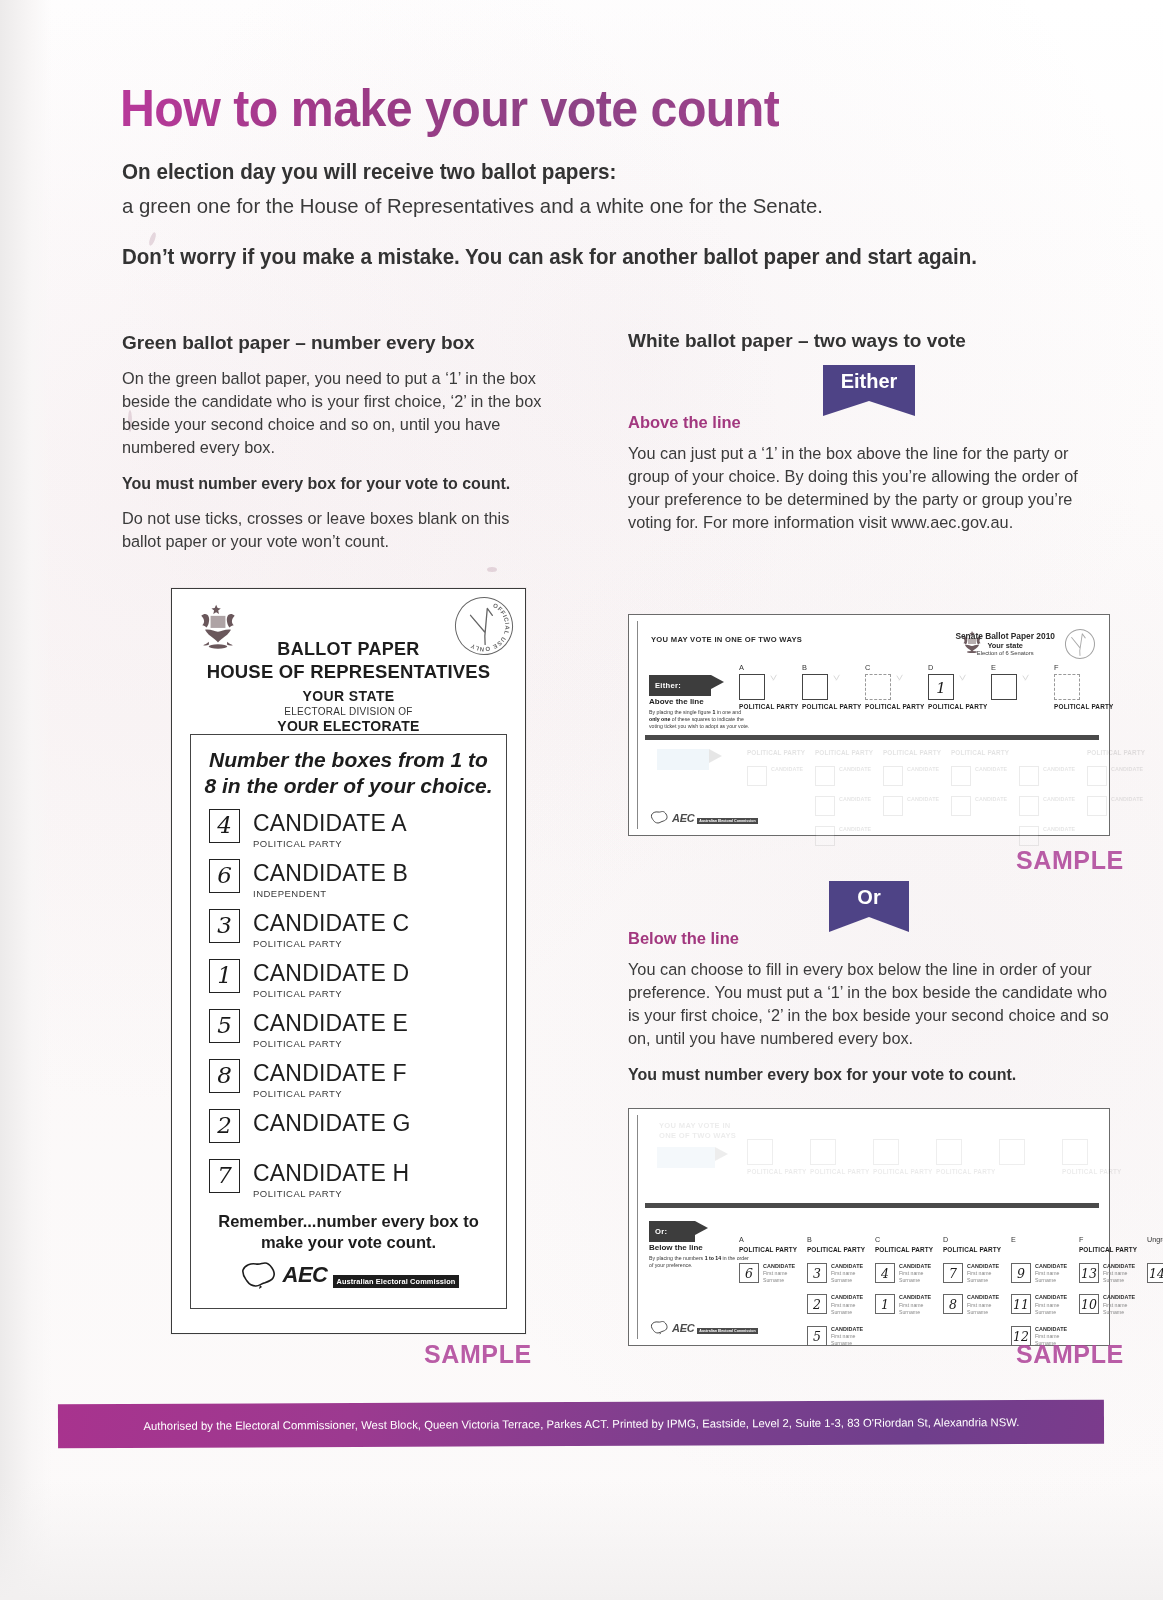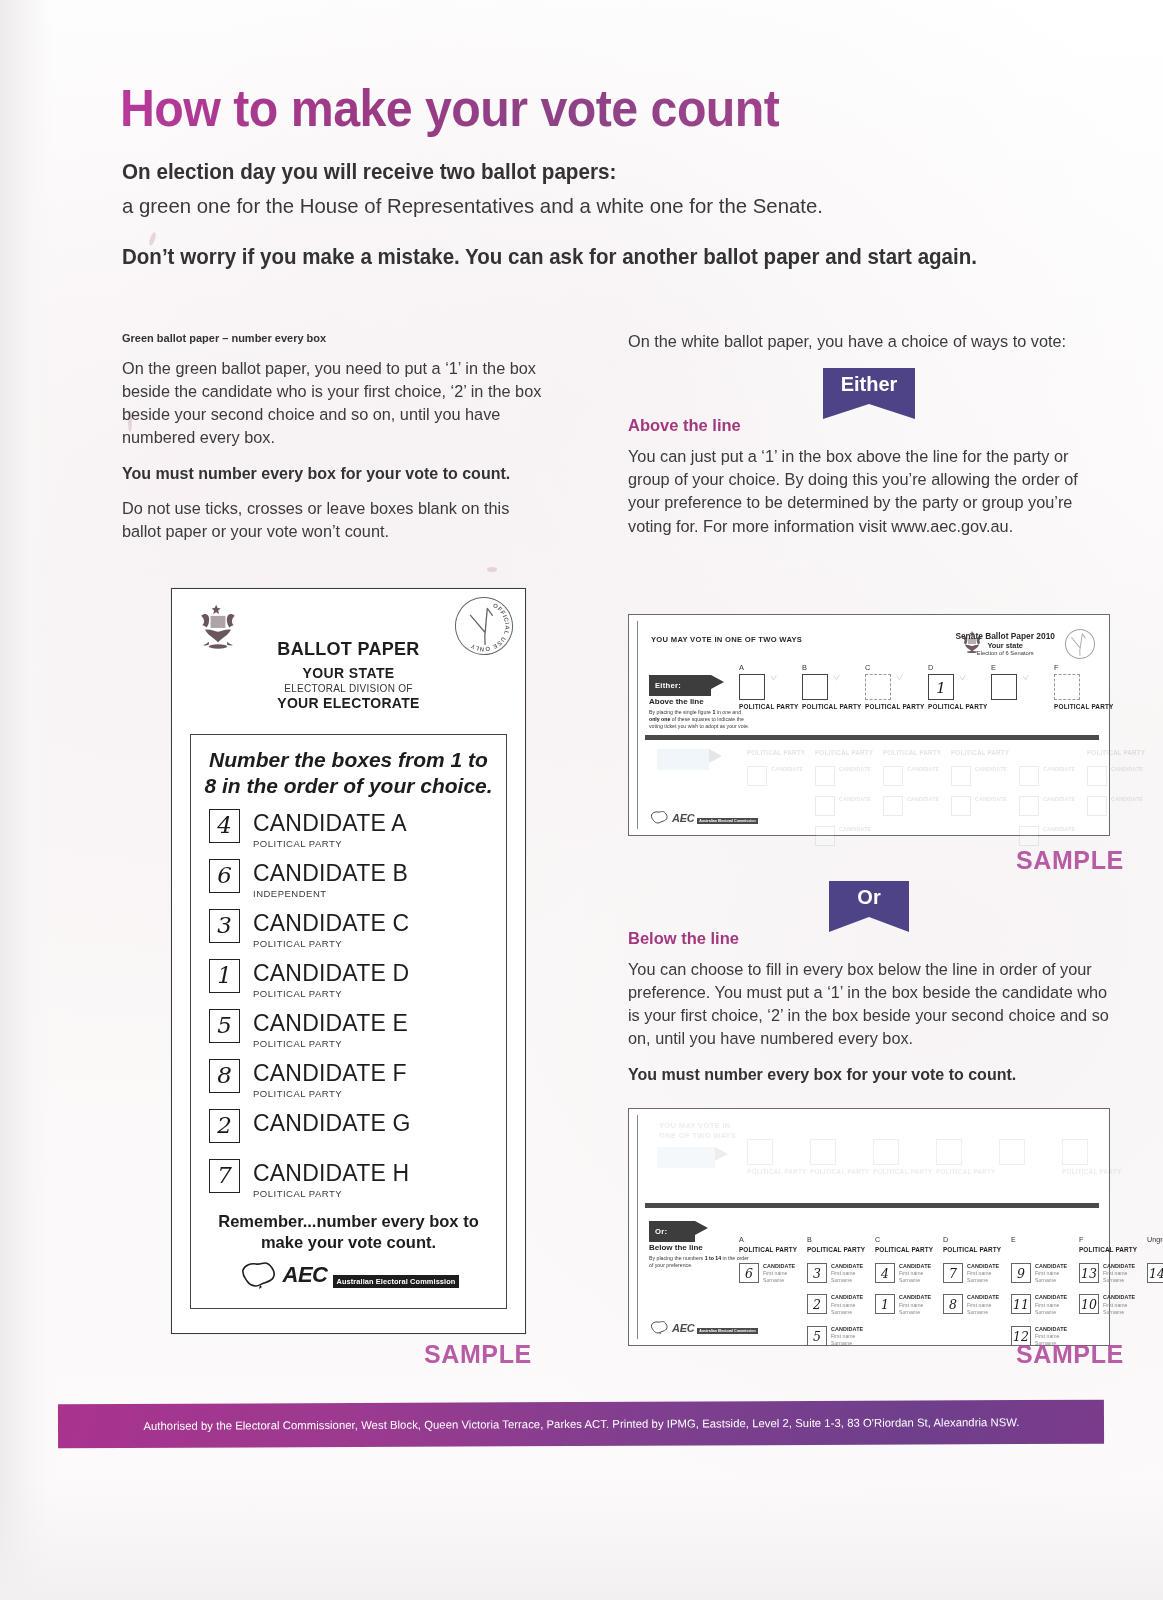--- a/index.html
+++ b/index.html
@@ -47,21 +47,21 @@
   }
   .lead-bold2 {
     position:absolute; left:122px; top:245px; width:980px;
     font-size:21.5px; font-weight:bold; color:#333;
     transform:scaleX(0.955); transform-origin:left center;
   }
 
   .colL { position:absolute; left:122px; top:332px; width:430px; }
   .colR { position:absolute; left:628px; top:330px; width:482px; }
 
-  .sec-head { font-size:11px; font-weight:bold; color:#333; margin:0 0 13px 0; }
+  .sec-head { font-size:19px; font-weight:bold; color:#333; margin:0 0 13px 0; }
   .body-txt { font-size:16.3px; line-height:1.42; color:#3b3b3b; margin:0 0 15px 0; }
   .body-bold { font-size:16px; font-weight:bold; color:#333; margin:0 0 14px 0; }
   .sub-head { font-size:16.5px; font-weight:bold; color:#a2387f; margin:0 0 10px 0; }
 
   .badge-wrap { display:flex; justify-content:center; margin:6px 0 12px 0; }
   .badge {
     position:relative; width:92px; padding:5px 0 8px 0;
     background:#4e4386; text-align:center;
     color:#fff; font-size:20px; font-weight:bold;
   }
@@ -233,21 +233,21 @@
   <div class="lead-bold2">Don’t worry if you make a mistake. You can ask for another ballot paper and start again.</div>
 
   <div class="colL">
     <p class="sec-head">Green ballot paper – number every box</p>
     <p class="body-txt">On the green ballot paper, you need to put a ‘1’ in the box beside the candidate who is your first choice, ‘2’ in the box beside your second choice and so on, until you have numbered every box.</p>
     <p class="body-bold">You must number every box for your vote to count.</p>
     <p class="body-txt">Do not use ticks, crosses or leave boxes blank on this ballot paper or your vote won’t count.</p>
   </div>
 
   <div class="colR">
-    <p class="body-txt">On the white ballot paper, you have a choice of ways to vote:</p>
+    <p class="sec-head">White ballot paper – two ways to vote</p>
     <div class="badge-wrap">
       <div class="badge">Either</div>
     </div>
     <p class="sub-head">Above the line</p>
     <p class="body-txt">You can just put a ‘1’ in the box above the line for the party or group of your choice. By doing this you’re allowing the order of your preference to be determined by the party or group you’re voting for. For more information visit www.aec.gov.au.</p>
   </div>
 
   <div class="colR" style="top:875px;">
     <div class="badge-wrap">
       <div class="badge or">Or</div>
@@ -279,20 +279,21 @@
             <path id="ocpath" d="M7,29 a22,22 0 1,1 44,0 a22,22 0 1,1 -44,0"></path>
           </defs>
         <text font-size="6.2" font-weight="bold" fill="#3a3a3a" font-family="Liberation Sans, sans-serif" letter-spacing="0.7">
           <textPath href="#ocpath" startOffset="36%">OFFICIAL USE ONLY</textPath>
         </text>
       </svg>
     </div>
 
     <div class="hor-title">
       <div class="l1">BALLOT PAPER</div>
+      <div class="l2">HOUSE OF REPRESENTATIVES</div>
       <div class="l3">YOUR STATE</div>
       <div class="l4">ELECTORAL DIVISION OF</div>
       <div class="l5">YOUR ELECTORATE</div>
     </div>
 
     <div class="hor-inner">
       <div class="hor-instr">Number the boxes from 1 to 8 in the order of your choice.</div>
 
       <div class="cand-row">
         <div class="cand-box">

